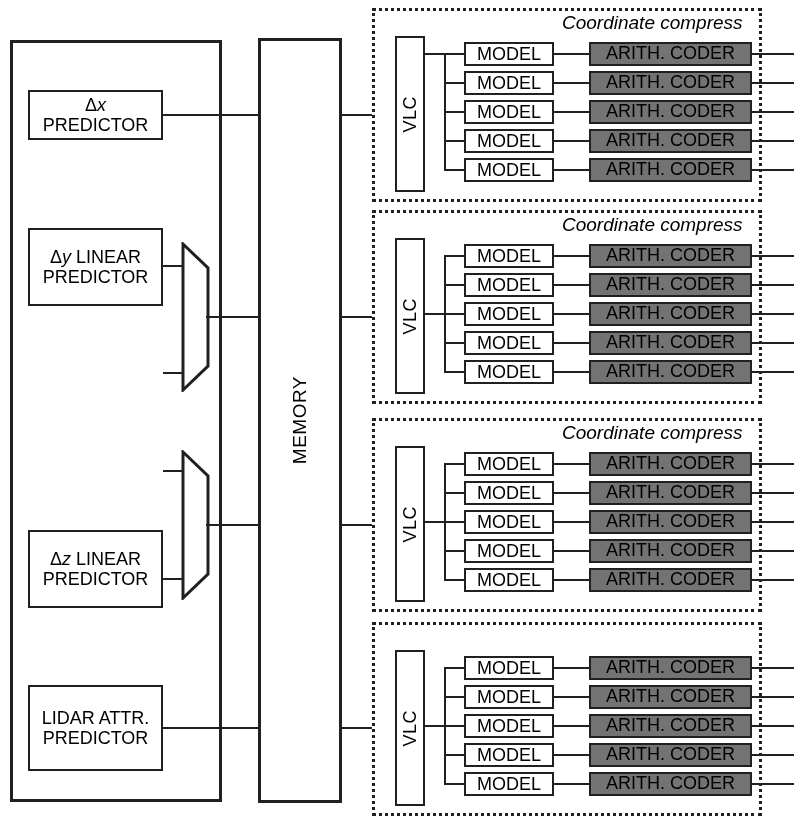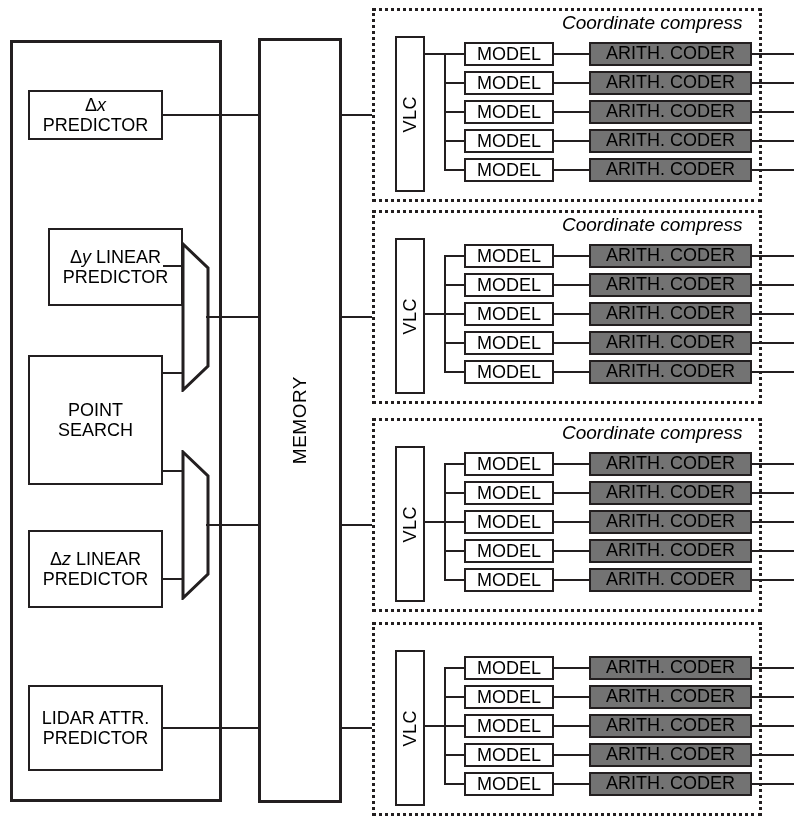--- a/index.html
+++ b/index.html
@@ -47,21 +47,21 @@
     color:#000000;
     white-space:nowrap;
   }
   
   #lidar-outer{left:10px;top:40px;width:212px;height:762px;}
   #lidar-title{
     left:26px;top:46px;font-size:20px;letter-spacing:.2px;
   }
   .pred-box{left:28px;width:135px;font-size:18px;}
   #dx-pred{top:90px;height:50px;}
-  #dy-pred{top:228px;height:78px;margin-left:20px;}
+  #dy-pred{top:228px;height:78px;}
   #point-search{top:355px;height:130px;}
   #dz-pred{top:530px;height:78px;}
   #other-attr{top:685px;height:86px;}
   .pred-box .t{display:block;}
   .ital{font-style:italic;}
 
   #memory-box{left:258px;top:38px;width:84px;height:765px;}
   .vert-text{
     writing-mode:vertical-rl;
     transform:rotate(180deg);
@@ -103,26 +103,20 @@
     <span>Δ<span class="ital">x</span> PREDICTOR</span>
   </div>
 
   <div class="box pred-box" id="dy-pred">
     <div>
       <span class="t">Δ<span class="ital">y</span> LINEAR</span>
       <span class="t">PREDICTOR</span>
     </div>
   </div>
 
-  <div class="box pred-box" id="point-search">
-    <div>
-      <span class="t">POINT</span>
-      <span class="t">SEARCH</span>
-    </div>
-  </div>
 
   <div class="box pred-box" id="dz-pred">
     <div>
       <span class="t">Δ<span class="ital">z</span> LINEAR</span>
       <span class="t">PREDICTOR</span>
     </div>
   </div>
 
   <div class="box pred-box" id="other-attr">
     <div>

